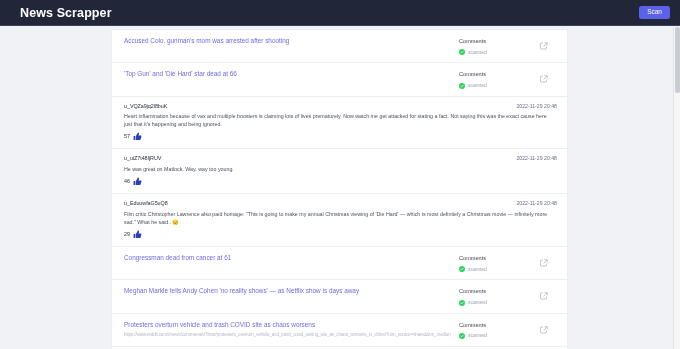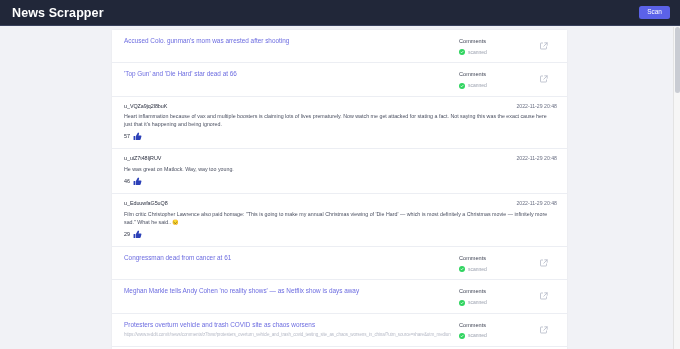--- a/index.html
+++ b/index.html
@@ -9,21 +9,21 @@
     font-family: "Liberation Sans", sans-serif;
     overflow: hidden;
   }
   #app { width: 680px; height: 349px; position: relative; background: #f1f2f6; }
 
   
   .navbar {
     height: 26px;
     background: #212739;
     display: flex; align-items: center;
-    padding: 0 10px 0 12px;
+    padding: 0 10px 0 20px;
     border-bottom: 1px solid #39415c;
     position: relative; z-index: 5;
   }
   .brand {
     color: #ffffff;
     font-size: 12.5px;
     font-weight: bold;
     letter-spacing: .1px;
     white-space: nowrap;
   }

